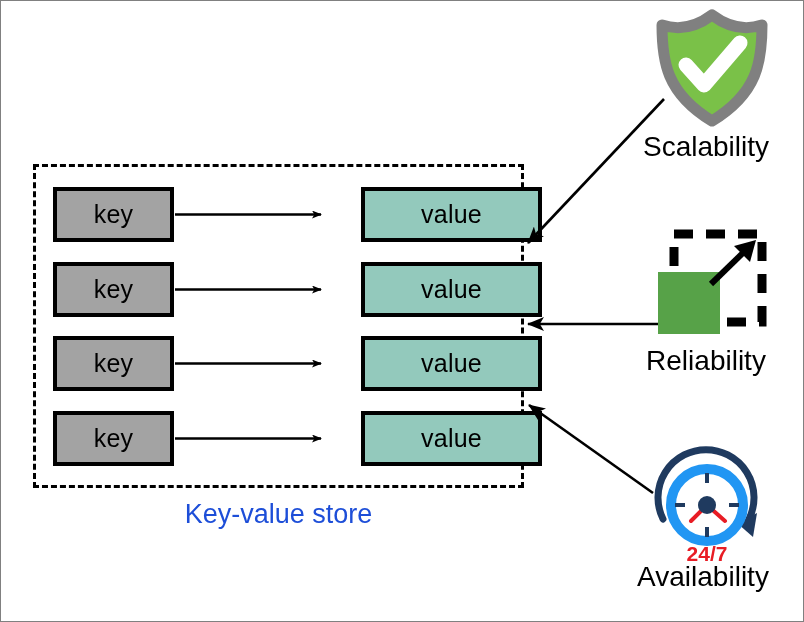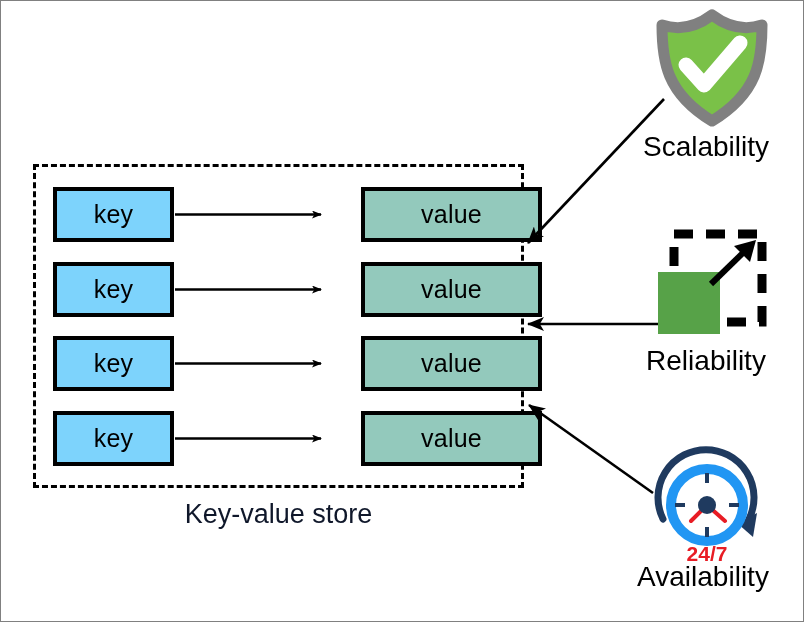--- a/index.html
+++ b/index.html
@@ -42,21 +42,21 @@
     box-sizing: border-box;
     border: 4px solid #000000;
     display: flex;
     align-items: center;
     justify-content: center;
     font-size: 25px;
     color: #000000;
     letter-spacing: 0.2px;
   }
   .cell.key {
-    background: #7dd3fc;
+    background: #a3a3a3;
     left: 52px;
     width: 121px;
     height: 55px;
   }
   .cell.value {
     background: #93c9bc;
     left: 324px;
     width: 181px;
     height: 55px;
     margin-left: 36px;
@@ -66,21 +66,21 @@
   .row2 { top: 335px; }
   .row3 { top: 410px; }
 
   .store-caption {
     position: absolute;
     left: 32px;
     top: 498px;
     width: 491px;
     text-align: center;
     font-size: 27px;
-    color: #0f172a;
+    color: #1d4ed8;
   }
 
   
   .feature-label {
     position: absolute;
     text-align: center;
     font-size: 28px;
     color: #000000;
     white-space: nowrap;
   }

